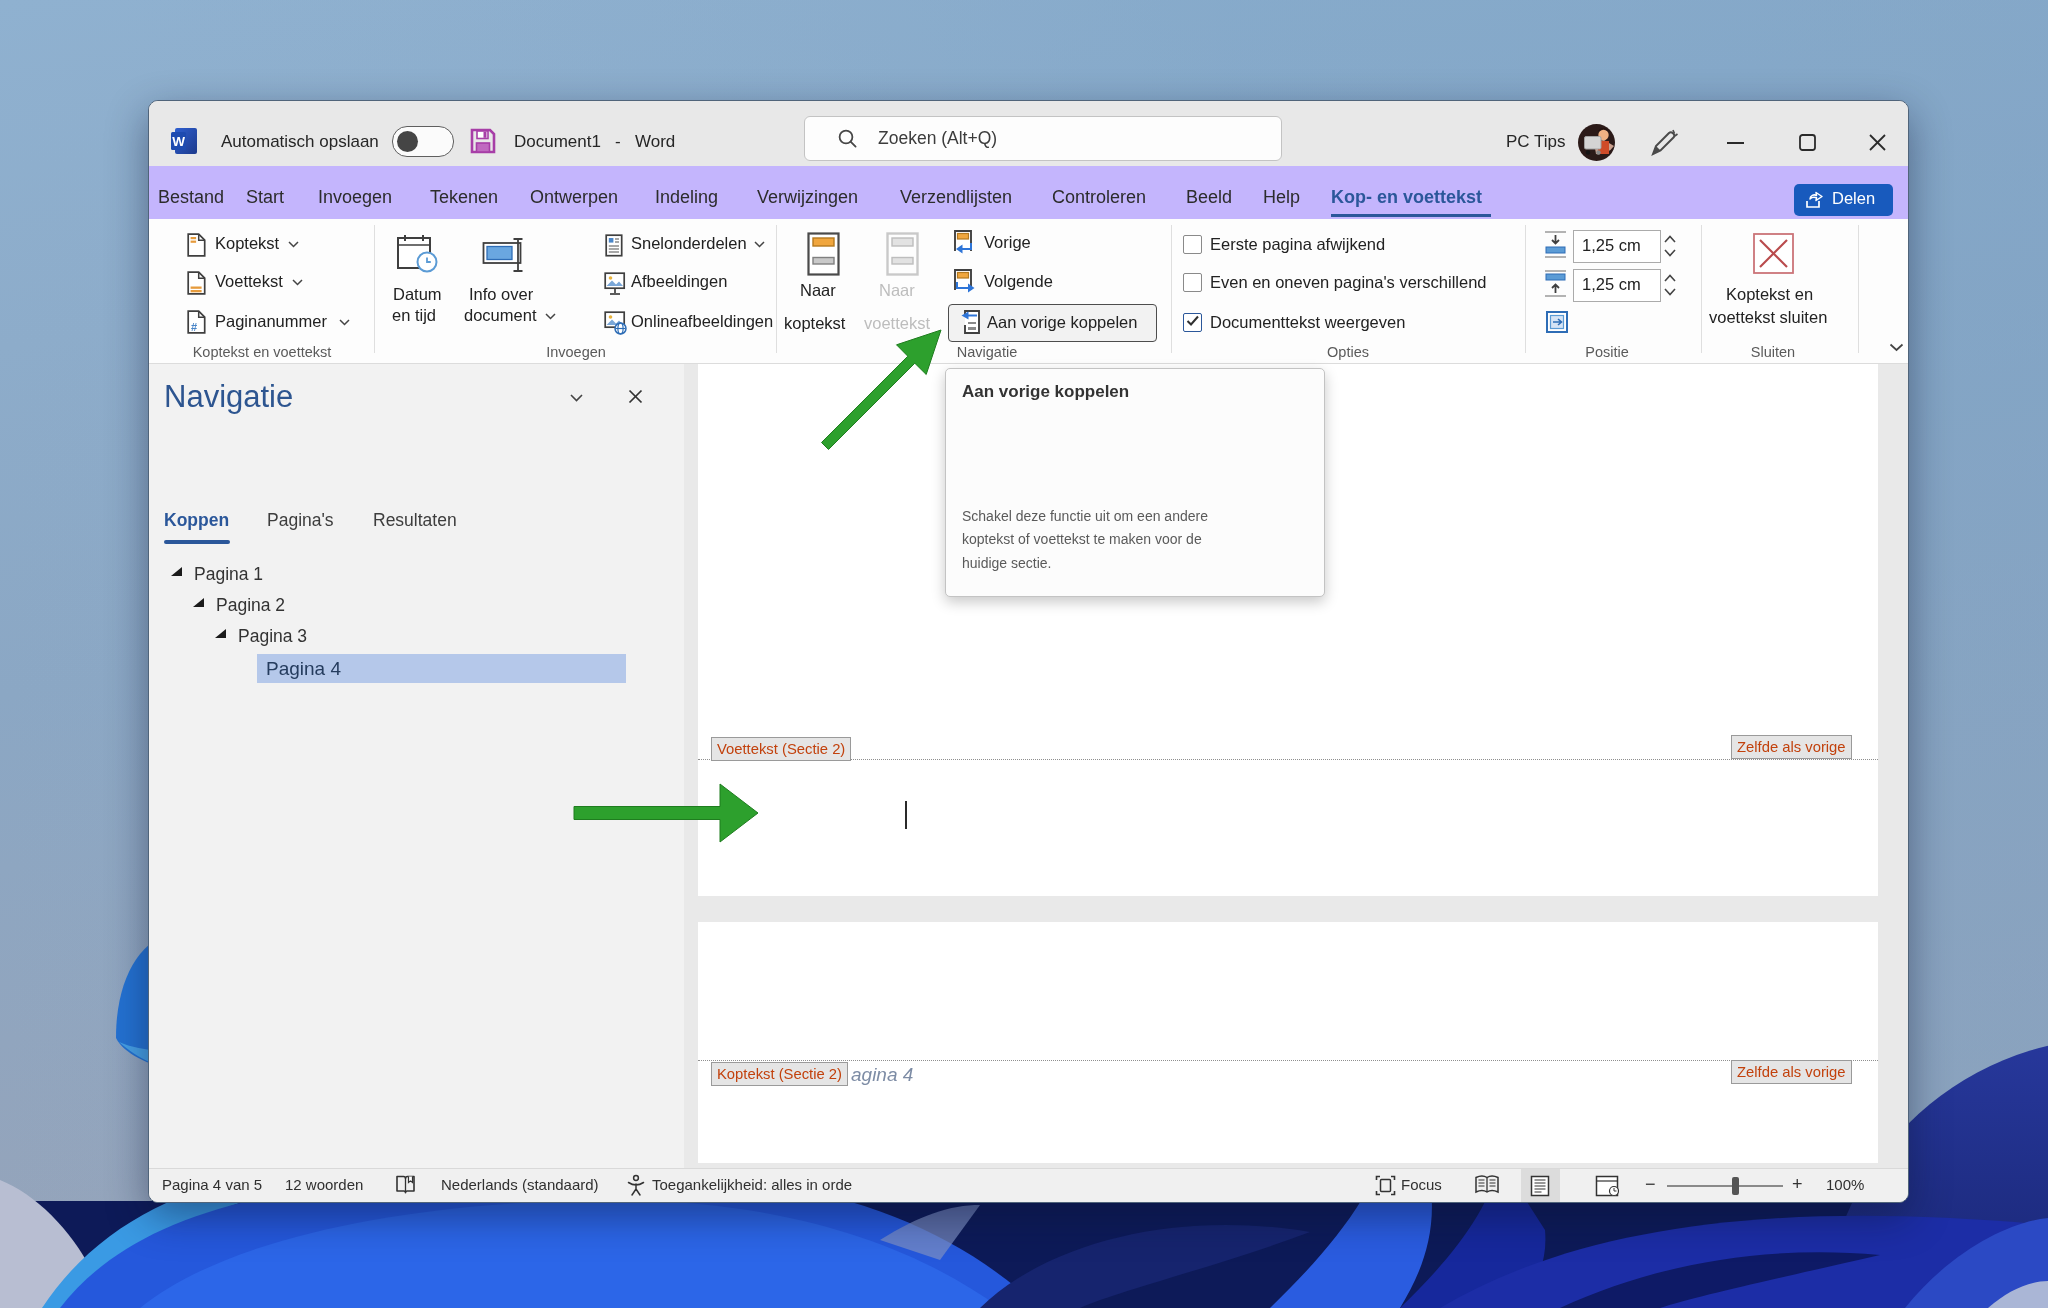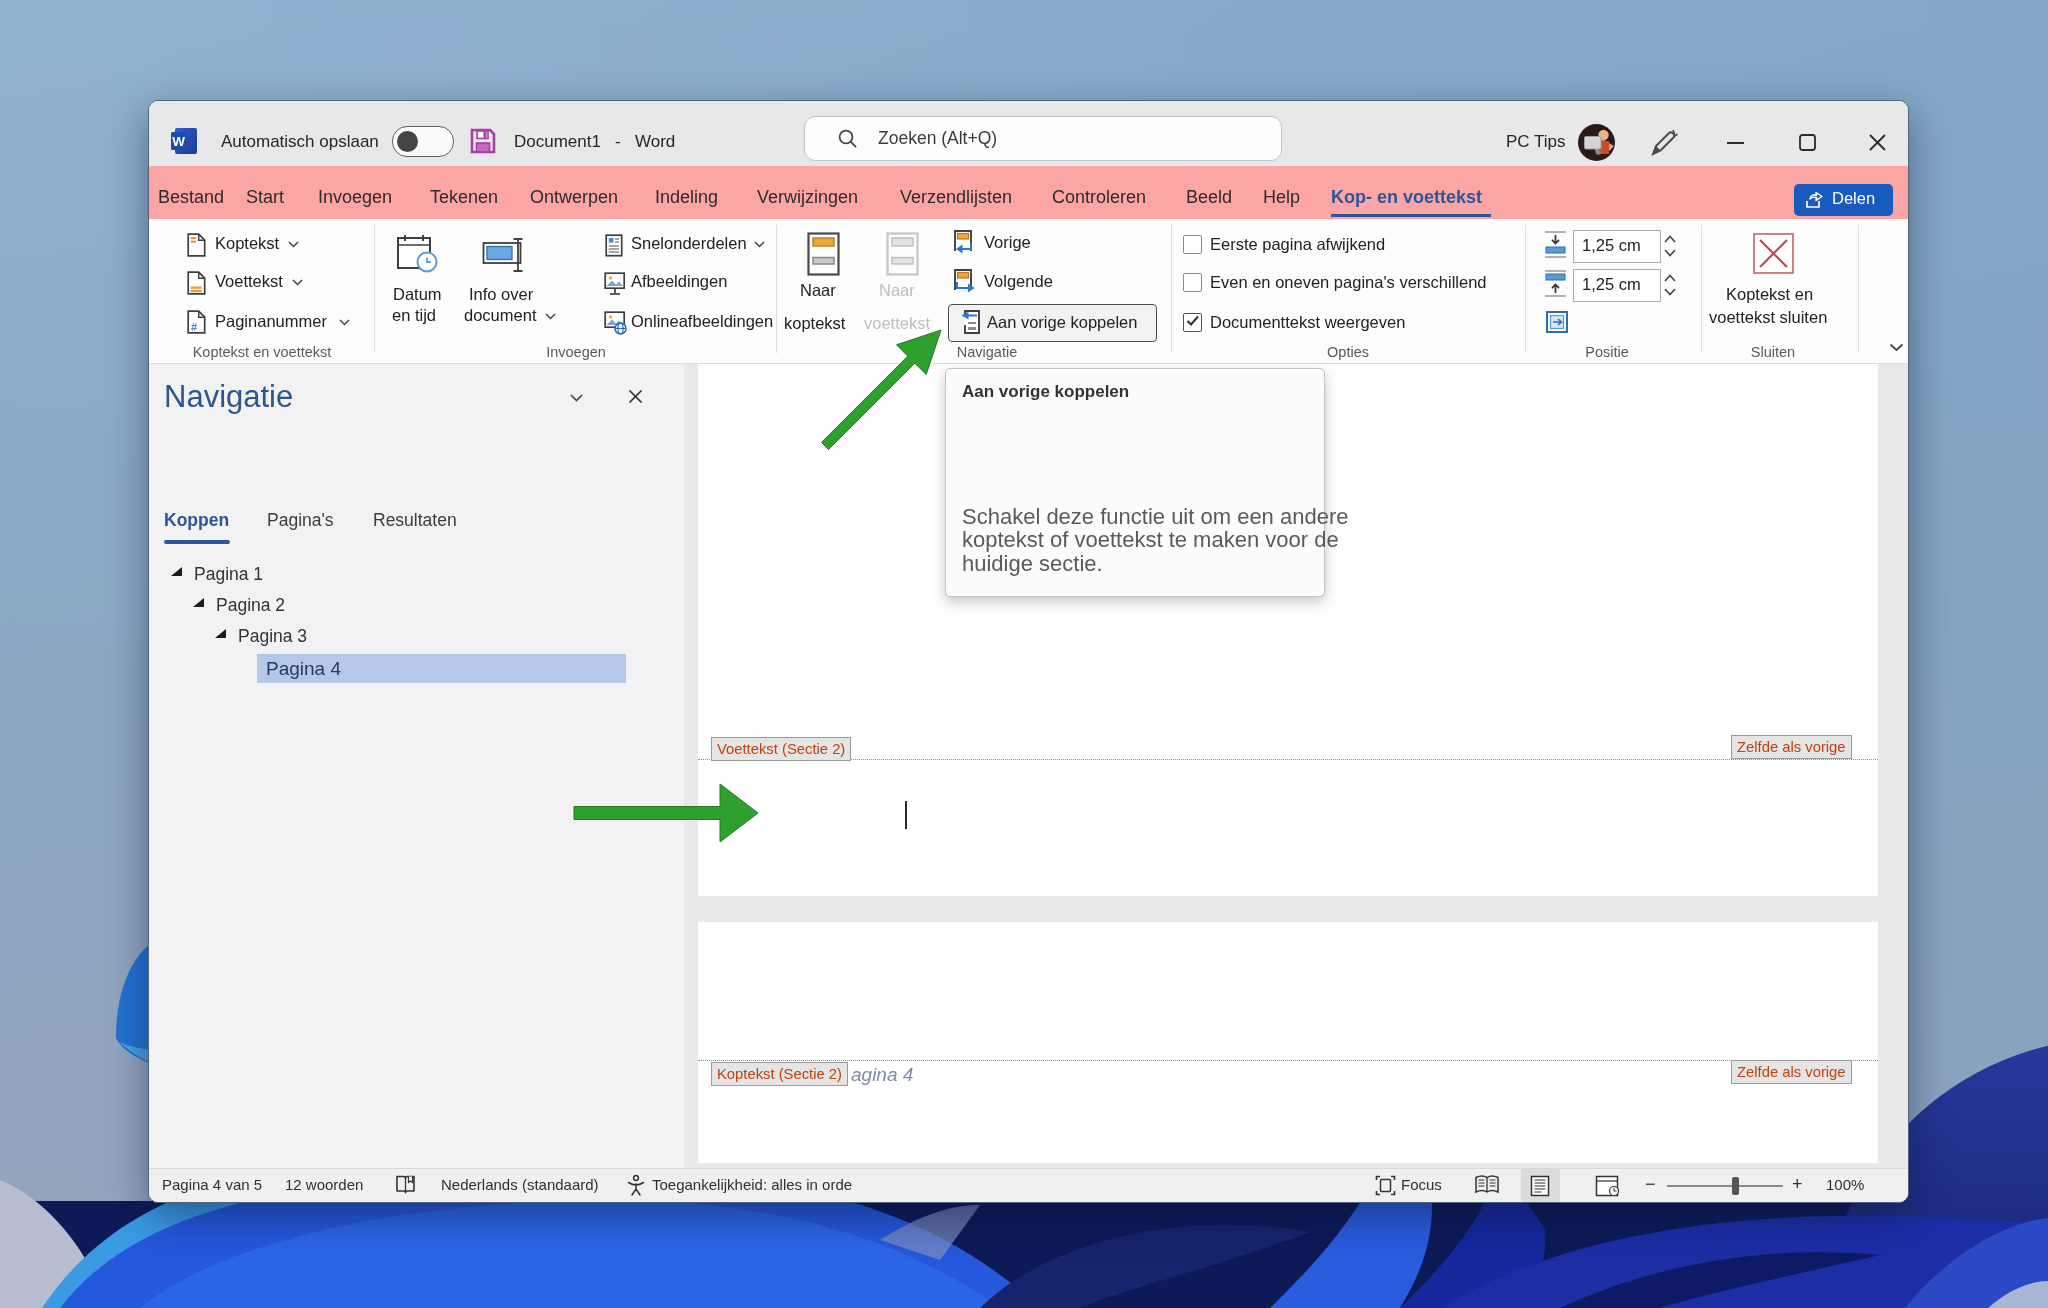--- a/index.html
+++ b/index.html
@@ -3,21 +3,21 @@
 <meta charset="utf-8">
 <style>
   html,body{margin:0;padding:0;width:2048px;height:1308px;overflow:hidden;
     font-family:"Liberation Sans",sans-serif;}
   .abs{position:absolute;}
   #wp{position:absolute;left:0;top:0;width:2048px;height:1308px;}
   #win{position:absolute;left:148px;top:100px;width:1759px;height:1101px;
     background:#e9e9e9;border-radius:10px;border:1px solid #50647a;
     box-shadow:0 14px 40px rgba(10,20,50,.45);overflow:hidden;}
   #titlebar{position:absolute;left:0;top:0;width:1759px;height:65px;background:#e8e8e8;}
-  #menubar{position:absolute;left:0;top:65px;width:1759px;height:53px;background:#fca5a5;}
+  #menubar{position:absolute;left:0;top:65px;width:1759px;height:53px;background:#c4b5fd;}
   #ribbon{position:absolute;left:0;top:118px;width:1759px;height:144px;background:#fdfdfd;
     border-bottom:1px solid #dcdcdc;}
   #content{position:absolute;left:0;top:263px;width:1759px;height:804px;}
   #nav{position:absolute;left:0;top:0;width:535px;height:804px;background:#f2f2f2;}
   #doc{position:absolute;left:535px;top:0;width:1224px;height:804px;background:#e9e9e9;}
   #status{position:absolute;left:0;top:1067px;width:1759px;height:34px;background:#f0f0f0;
     border-top:1px solid #d9d9d9;font-size:15px;color:#303030;}
   .mi{position:absolute;top:5px;height:53px;line-height:53px;font-size:18px;color:#2c2c2c;white-space:nowrap;}
   .rsep{position:absolute;top:6px;height:128px;width:1px;background:#dfdfdf;}
   .glabel{position:absolute;top:125px;font-size:14.5px;color:#5a5a5a;white-space:nowrap;transform:translateX(-50%);}
@@ -92,21 +92,21 @@
     <div class="abs" style="left:243px;top:25px;width:60px;height:29px;border:1.6px solid #5f5f5f;border-radius:15px;background:#fbfbfb;">
       <div class="abs" style="left:4px;top:4px;width:21px;height:21px;border-radius:50%;background:#454545;"></div>
     </div>
     <svg class="abs" style="left:320px;top:26px" width="28" height="28" viewBox="0 0 28 28">
       <path d="M3 3 h18 l4 4 v18 h-22 z" fill="none" stroke="#a73ea7" stroke-width="2.6"></path>
       <rect x="8" y="4" width="11" height="7.5" fill="#fff" stroke="#a73ea7" stroke-width="1.6"></rect>
       <rect x="14.5" y="4.8" width="3" height="6" fill="#a73ea7"></rect>
       <rect x="7.5" y="16" width="13" height="9" fill="#c06ac0" stroke="#a73ea7" stroke-width="1.6"></rect>
     </svg>
     <div class="abs titext" style="left:365px;top:31px">Document1&nbsp;&nbsp; - &nbsp;&nbsp;Word</div>
-    <div class="abs" style="left:655px;top:15px;width:476px;height:43px;background:#fdfdfd;border:1px solid #c3c3c3;border-radius:11px;">
+    <div class="abs" style="left:655px;top:15px;width:476px;height:43px;background:#fdfdfd;border:1px solid #c3c3c3;border-radius:6px;">
       <svg class="abs" style="left:32px;top:11px" width="21" height="21" viewBox="0 0 21 21">
         <circle cx="9" cy="9" r="6.4" fill="none" stroke="#474747" stroke-width="1.8"></circle>
         <line x1="13.6" y1="13.6" x2="18.6" y2="18.6" stroke="#474747" stroke-width="1.8" stroke-linecap="round"></line>
       </svg>
       <div class="abs" style="left:73px;top:11px;font-size:17.5px;color:#3c3c3c;">Zoeken (Alt+Q)</div>
     </div>
     <div class="abs titext" style="left:1357px;top:31px">PC Tips</div>
     <svg class="abs" style="left:1429px;top:23px" width="37" height="37" viewBox="0 0 37 37">
       <circle cx="18.5" cy="18.5" r="18.5" fill="#2b1a18"></circle>
       <path d="M18 30 a18.5 18.5 0 0 0 18 -8 l-10 -6 l-10 2 z" fill="#caa08e"></path>
@@ -422,21 +422,21 @@
     <div class="abs" style="left:1496px;top:5px;font-size:18px;color:#333;">−</div>
     <div class="abs" style="left:1518px;top:16px;width:116px;height:2px;background:#8a8a8a;"></div>
     <div class="abs" style="left:1583px;top:8px;width:7px;height:18px;background:#555;border-radius:2px;"></div>
     <div class="abs" style="left:1643px;top:5px;font-size:18px;color:#333;">+</div>
     <div class="abs" style="left:1677px;top:7px;">100%</div>
   </div>
 </div>
 
 <div class="abs" style="left:945px;top:368px;width:378px;height:227px;background:#fcfcfc;border:1px solid #c3c3c3;border-radius:5px;box-shadow:0 5px 14px rgba(0,0,0,.22);z-index:30;">
   <div class="abs" style="left:16px;top:13px;font-size:17px;font-weight:bold;color:#333;">Aan vorige koppelen</div>
-  <div class="abs" style="left:16px;top:136px;font-size:22px;line-height:23.4px;color:#5a5a5a;white-space:nowrap;">Schakel deze functie uit om een andere<br>koptekst of voettekst te maken voor de<br>huidige sectie.</div>
+  <div class="abs" style="left:16px;top:136px;font-size:14px;line-height:23.4px;color:#5a5a5a;white-space:nowrap;">Schakel deze functie uit om een andere<br>koptekst of voettekst te maken voor de<br>huidige sectie.</div>
 </div>
 
 <svg class="abs" style="left:560px;top:300px;z-index:40;" width="420" height="560" viewBox="0 0 420 560">
   <g fill="#2da02d" stroke="#1f7d1f" stroke-width="1">
     <path d="M268.5 149.5 L354.8 63.2 L366.2 74.5 L381.0 30.0 L336.5 44.8 L347.8 56.2 L261.5 142.5 Z"></path>
     <path d="M14.0 506.5 L160.0 506.5 L160.0 484.0 L198.0 513.0 L160.0 542.0 L160.0 519.5 L14.0 519.5 Z"></path>
   </g>
 </svg>
 
 </body></html>

